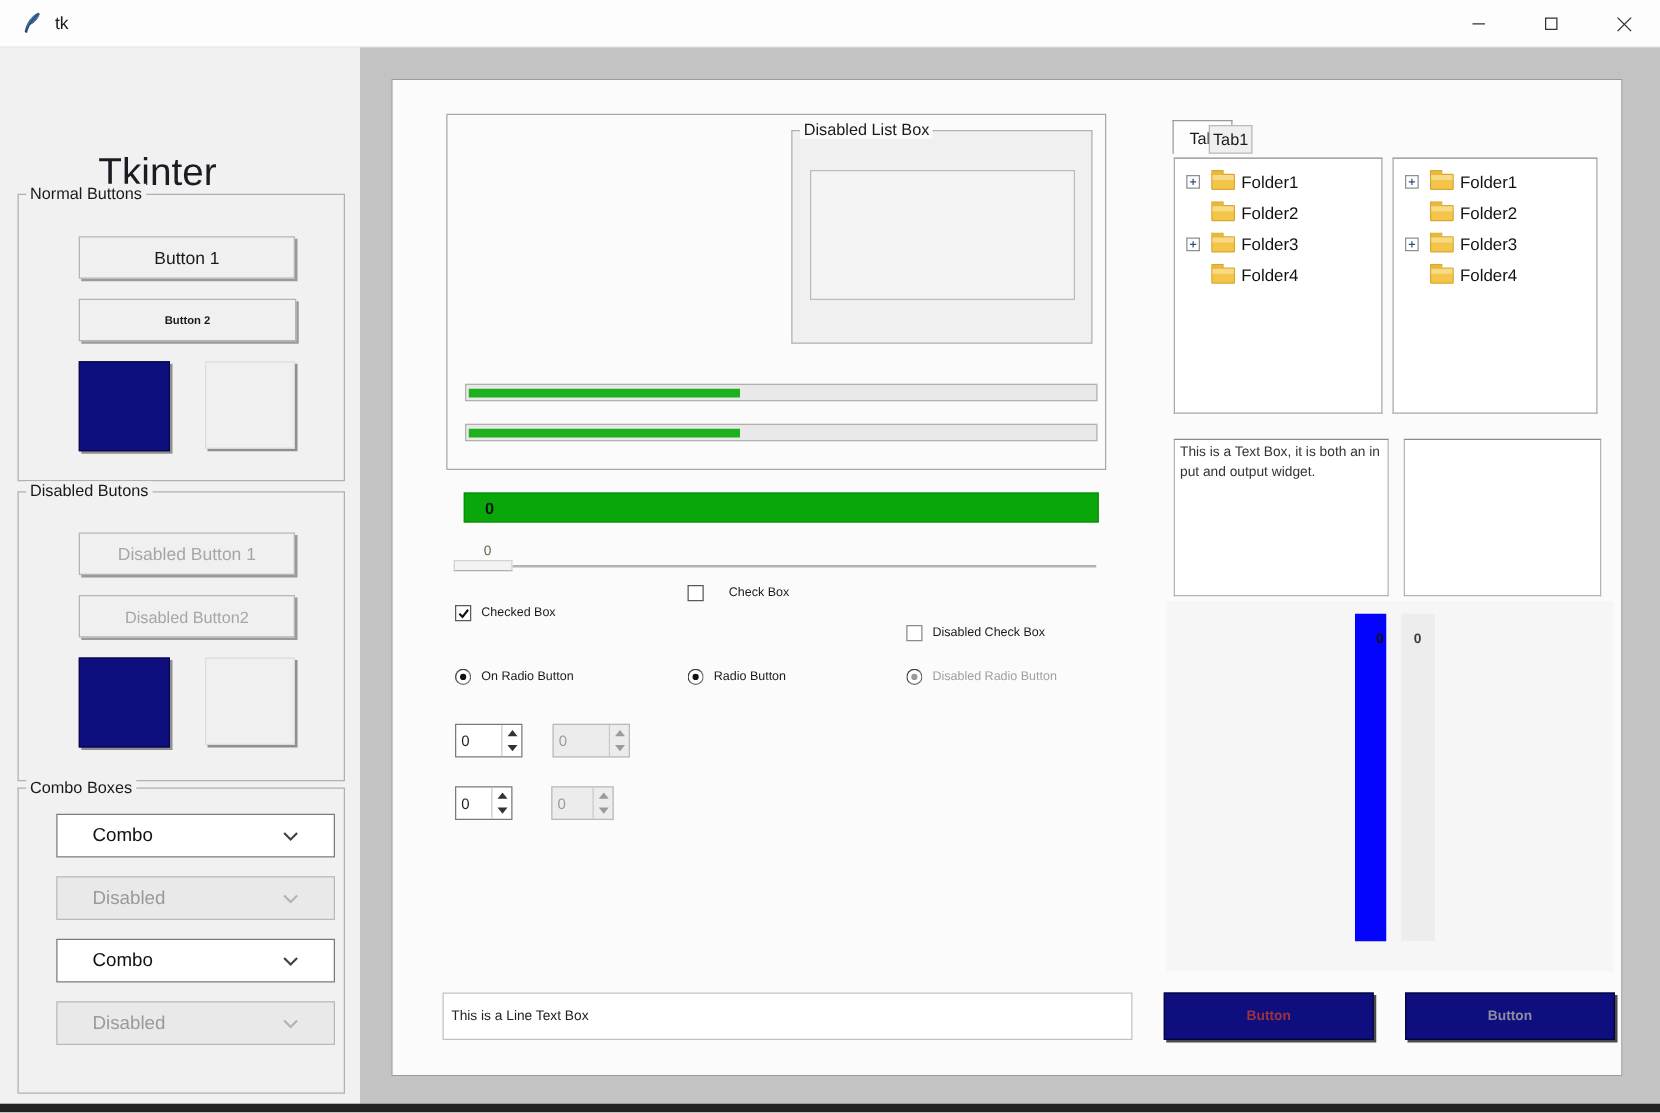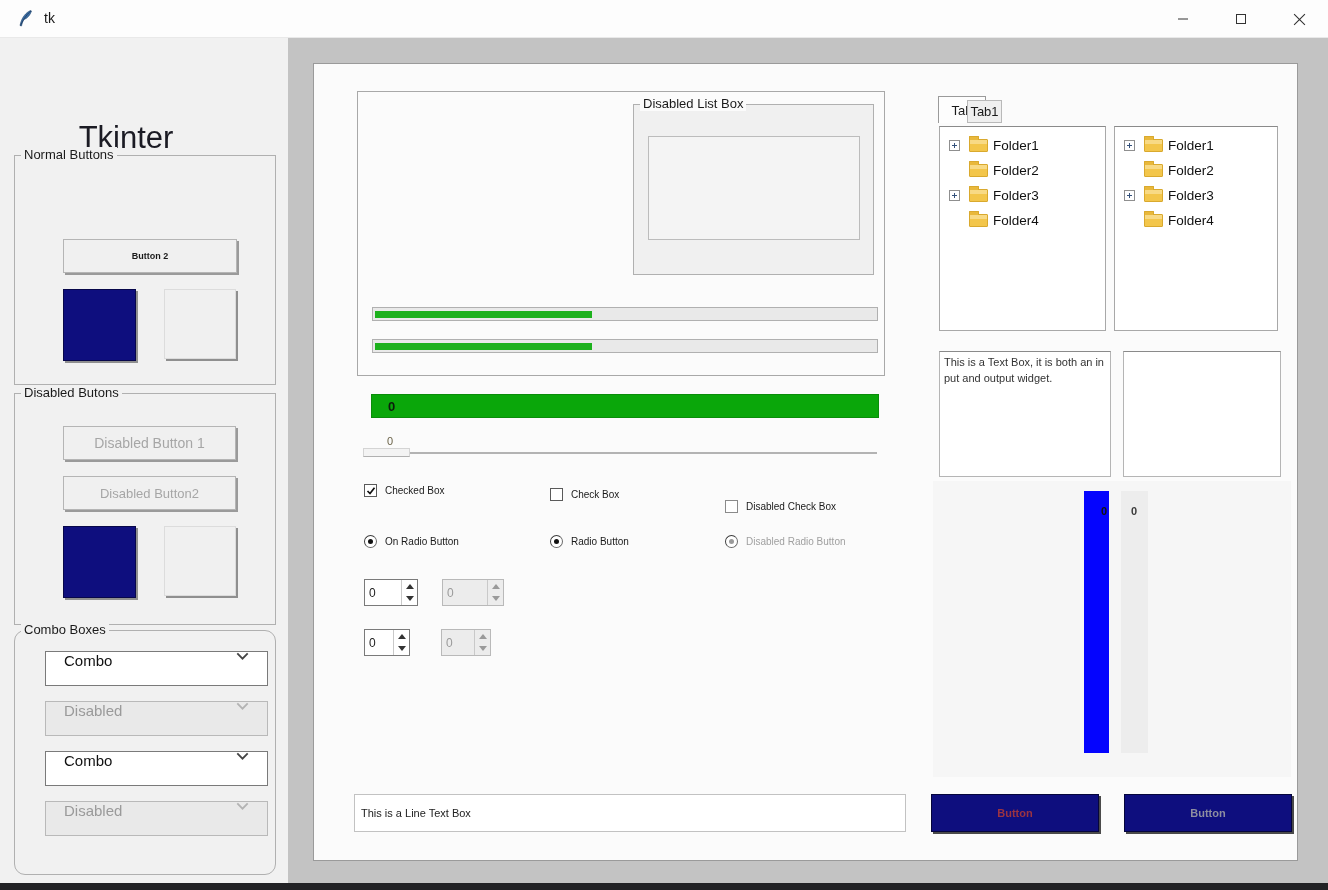--- a/index.html
+++ b/index.html
@@ -27,21 +27,21 @@
   .groupbox.on-white .legend { background:#fbfbfb; }
 
   .tkbtn { position:absolute; background:#f0f0f0; border:1px solid #b5b5b5; box-shadow:2px 2px 0 #9a9a9a;
            display:flex; align-items:center; justify-content:center; color:#1a1a1a; cursor:default; }
   .tkbtn.disabled { color:#a6a6a6; }
   .sq { position:absolute; box-shadow:2px 2px 0 #8f8f8f; }
   .sq.navy { background:#0e0e7e; border:1px solid #07074a; }
   .sq.light { background:#f0f0f0; border:1px solid #dcdcdc; }
 
   .combo { position:absolute; left:30px; width:223px; height:35px; background:#fff; border:1px solid #7a7a7a;
-           display:flex; align-items:flex-start; padding:0 18px; font-size:15px; color:#111; cursor:default; }
+           display:flex; align-items:center; padding:0 28px; font-size:15px; color:#111; cursor:default; }
   .combo .chev { margin-left:auto; }
   .combo.disabled { background:#e9e9e9; border-color:#b9b9b9; color:#9a9a9a; }
 
   
   .bigframe { position:absolute; left:43px; top:27px; width:528px; height:285px; border:1px solid #a8a8a8; background:#fbfbfb; }
   .listbox { position:absolute; background:#fff; border:1px solid #9a9a9a; font-size:15px; color:#111; padding:3px 0 0 4px; }
   .listbox .opt { height:23px; line-height:23px; }
   .dlistbox { position:absolute; background:#f4f4f4; border:1px solid #bcbcbc; }
 
   .pgtrack { position:absolute; height:14px; background:#e9e9e9; border:1px solid #b0b0b0; }
@@ -132,34 +132,35 @@
           </svg>
       </div>
     </div>
   </div>
 
   <div class="sidebar">
     <div class="app-title">Tkinter</div>
 
     <div class="groupbox" style="left:14px; top:117px; width:262px; height:230px;">
       <span class="legend">Normal Buttons</span>
+      <div class="tkbtn" style="left:48px; top:33px; width:173px; height:34px; font-size:14px;">Button 1</div>
       <div class="tkbtn" style="left:48px; top:83px; width:174px; height:34px; font-size:9px; font-weight:600;">Button 2</div>
       <div class="sq navy" style="left:48px; top:133px; width:73px; height:72px;"></div>
       <div class="sq light" style="left:149px; top:133px; width:72px; height:70px;"></div>
     </div>
 
     <div class="groupbox" style="left:14px; top:355px; width:262px; height:232px;">
       <span class="legend">Disabled Butons</span>
       <div class="tkbtn disabled" style="left:48px; top:32px; width:173px; height:34px; font-size:14px;">Disabled Button 1</div>
       <div class="tkbtn disabled" style="left:48px; top:82px; width:173px; height:34px; font-size:13px;">Disabled Button2</div>
       <div class="sq navy" style="left:48px; top:132px; width:73px; height:72px;"></div>
       <div class="sq light" style="left:149px; top:132px; width:72px; height:70px;"></div>
     </div>
 
-    <div class="groupbox" style="left:14px; top:592px; width:262px; height:245px;border-radius:11px;">
+    <div class="groupbox" style="left:14px; top:592px; width:262px; height:245px;">
       <span class="legend">Combo Boxes</span>
       <div class="combo" style="top:20px;">
         <span>Combo</span>
         <svg class="chev" width="13" height="8" viewBox="0 0 10 6">
             <path d="M1 1 L5 5 L9 1" stroke="#444" fill="none" stroke-width="1.4"></path>
           </svg>
       </div>
       <div class="combo disabled" style="top:70px;">
         <span>Disabled</span>
         <svg class="chev" width="13" height="8" viewBox="0 0 10 6">
@@ -210,21 +211,21 @@
     <div class="hslider-handle" style="left:49px; top:384px; width:47px;"></div>
 
     <div class="checkrow" style="left:50px; top:420px;">
       <span class="cbox">
         <svg width="10" height="10" viewBox="0 0 10 10">
             <path d="M1.5 5 L4 7.5 L8.5 1.8" stroke="#111" fill="none" stroke-width="1.7"></path>
           </svg>
       </span>
       <span class="cb-label">Checked Box</span>
     </div>
-    <div class="checkrow" style="left:236px; top:424px;">
+    <div class="checkrow" style="left:236px; top:404px;gap:12px;">
       <span class="cbox"></span>
       <span class="cb-label">Check Box</span>
     </div>
     <div class="checkrow" style="left:411px; top:420px;margin-top:16px;">
       <span class="cbox" style="border-color:#8a8a8a;"></span>
       <span class="cb-label">Disabled Check Box</span>
     </div>
 
     <div class="radiorow" style="left:50px; top:471px;">
       <span class="rdot">

